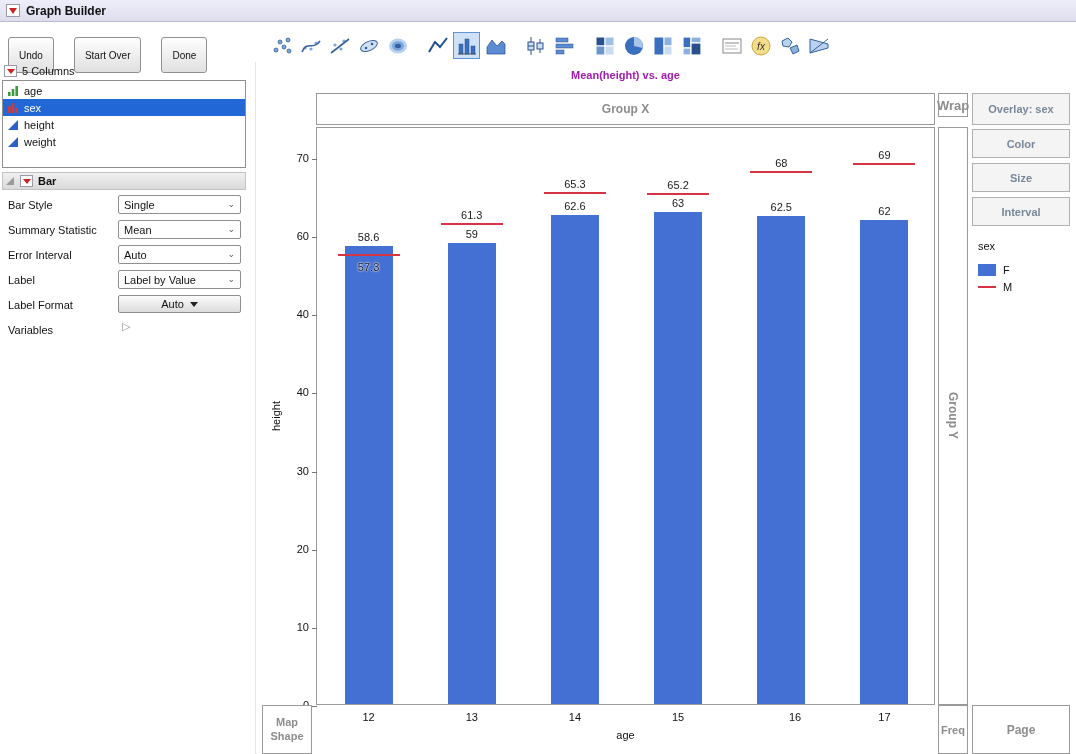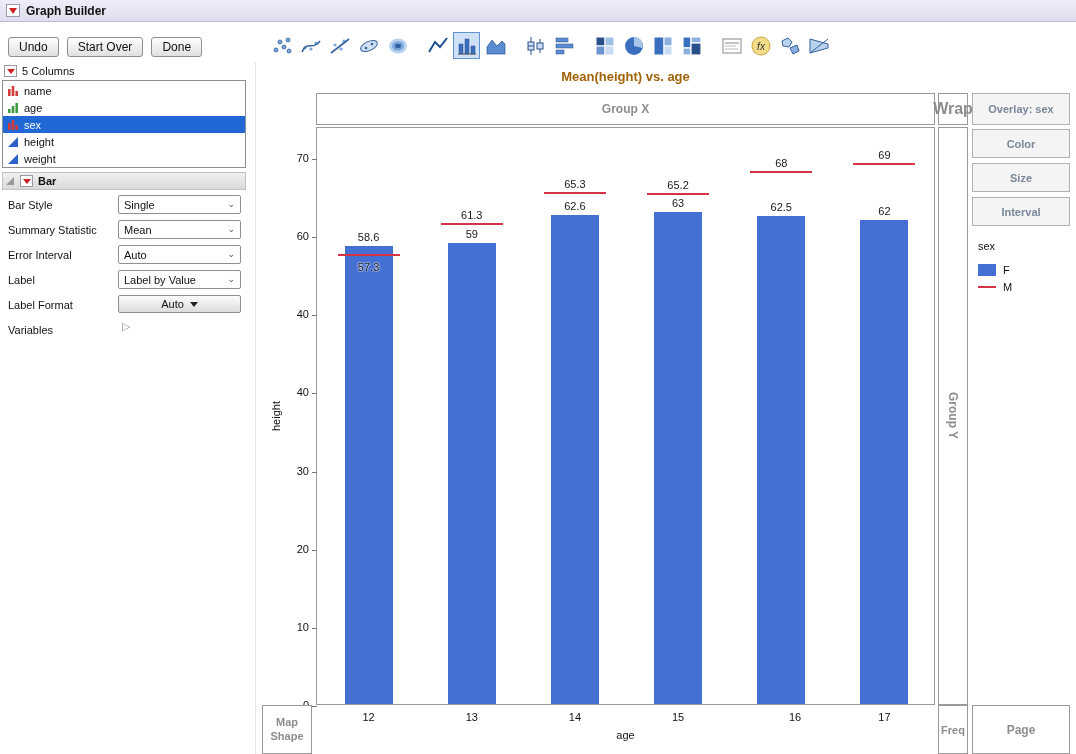--- a/index.html
+++ b/index.html
@@ -8,21 +8,21 @@
   #app{position:relative;width:1076px;height:754px;background:#fff;overflow:hidden;font-size:11px;color:#111;cursor:default}
 
   
   .titlebar{position:absolute;left:0;top:0;width:100%;height:22px;background:linear-gradient(#eeeefa,#dddded);border-bottom:1px solid #b9b9cf;display:flex;align-items:center;gap:6px;padding:0 6px}
   .titlebar .title{font-weight:bold;font-size:12px}
   .rt-box{width:14px;height:13px;background:#fff;border:1px solid #9a9aa8;display:inline-flex;align-items:center;justify-content:center;flex:none}
   .rt{width:0;height:0;border-left:4px solid transparent;border-right:4px solid transparent;border-top:6px solid #cc2222}
 
   
   .btns{position:absolute;left:8px;top:37px;display:flex}
-  .tb-btn{font-family:inherit;font-size:12px;height:20px;padding:0 10px;margin-right:8px;background:linear-gradient(#fefefe,#e0e0e0);border:1px solid #8f8f8f;border-radius:3px;color:#111}
+  .tb-btn{font-family:inherit;font-size:10px;height:36px;padding:0 10px;margin-right:20px;background:linear-gradient(#fefefe,#e0e0e0);border:1px solid #8f8f8f;border-radius:3px;color:#111}
   .icons{position:absolute;left:268px;top:32px;display:flex;align-items:center}
   .pal-icon{width:27px;height:27px;display:flex;align-items:center;justify-content:center;margin-right:2px;border:1px solid transparent}
   .pal-icon.gap{margin-left:11px}
   .pal-icon.sel{background:#cfe1f7;border:1px solid #5f93d2}
   .pal-icon svg{width:22px;height:22px;display:block}
 
   
   .left-panel{position:absolute;left:0;top:62px;width:256px;height:692px;border-right:1px solid #e4e4ec}
   .cols-header{position:absolute;left:4px;top:3px;display:flex;align-items:center;gap:5px}
   .cols-list{position:absolute;left:2px;top:18px;width:244px;height:88px;border:1px solid #8f8f8f;background:#fff;padding-top:1px;overflow:hidden}
@@ -36,24 +36,24 @@
   .props{position:absolute;left:0;top:131px;width:296px}
   .prop-row{position:relative;height:25px}
   .prop-label{position:absolute;left:8px;top:6px;white-space:nowrap}
   .prop-select{position:absolute;left:118px;top:2px;width:123px;height:19px;background:#fff;border:1px solid #8f8f8f;border-radius:2px;display:flex;align-items:center;justify-content:space-between;padding:0 5px}
   .prop-select .chev{font-size:9px;color:#555;line-height:1}
   .prop-btn{position:absolute;left:118px;top:2px;width:123px;height:18px;background:linear-gradient(#fbfbfb,#dcdcdc);border:1px solid #8f8f8f;border-radius:2px;display:flex;align-items:center;justify-content:center;gap:6px}
   .prop-btn .down{width:0;height:0;border-left:4px solid transparent;border-right:4px solid transparent;border-top:5px solid #222}
   .disclosure{position:absolute;left:122px;top:2px;color:#8a8a8a;font-size:11px}
 
   
-  .chart-title{position:absolute;left:316px;top:69px;width:619px;text-align:center;font-weight:bold;font-size:13px;color:#a16207}
+  .chart-title{position:absolute;left:316px;top:69px;width:619px;text-align:center;font-weight:bold;font-size:11px;color:#a21caf}
   .zone{position:absolute;border:1px solid #9a9a9a;background:#fff;display:flex;align-items:center;justify-content:center;font-weight:bold;color:#8d8d8d;font-size:12px}
   .zone.group-x{left:316px;top:93px;width:619px;height:32px}
-  .zone.wrap{left:938px;top:93px;width:30px;height:32px;font-size:16px}
+  .zone.wrap{left:938px;top:93px;width:30px;height:24px;font-size:13px}
   .zone.group-y{left:938px;top:127px;width:30px;height:578px}
   .zone.group-y span{writing-mode:vertical-rl;font-size:12px}
   .zone.map-shape{left:262px;top:705px;width:50px;height:49px;font-size:11px;line-height:1.25;text-align:center;padding:0 4px}
   .zone.freq{left:938px;top:705px;width:30px;height:49px;font-size:11px}
   .zone.page{left:972px;top:705px;width:98px;height:49px;font-size:12px}
   .side-box{position:absolute;left:972px;width:98px;border:1px solid #b0b0b0;background:#f4f4f4;display:flex;align-items:center;justify-content:center;font-weight:bold;color:#78889a;font-size:11px}
   .side-box.overlay{top:93px;height:32px}
   .side-box.color{top:129px;height:29px}
   .side-box.size{top:163px;height:29px}
   .side-box.interval{top:197px;height:29px}
@@ -241,32 +241,20 @@
     </div>
 
   <div class="left-panel">
     <div class="cols-header">
       <span class="rt-box" style="width:13px;height:12px">
           <span class="rt" style="border-top-width:5px"></span>
         </span>
       <span>5 Columns</span>
     </div>
     <div class="cols-list">
-        <div class="col-item">
-          <span class="col-icon">
-            <svg viewBox="0 0 12 12">
-              <g fill="#d23b3b">
-                <rect x="1" y="4" width="2.6" height="7"></rect>
-                <rect x="4.7" y="1" width="2.6" height="10"></rect>
-                <rect x="8.4" y="6" width="2.6" height="5"></rect>
-              </g>
-            </svg>
-          </span>
-          <span>name</span>
-        </div>
         <div class="col-item">
           <span class="col-icon">
             <svg viewBox="0 0 12 12">
               <g fill="#3f9b41">
                 <rect x="1" y="7" width="2.6" height="4"></rect>
                 <rect x="4.7" y="4" width="2.6" height="7"></rect>
                 <rect x="8.4" y="1" width="2.6" height="10"></rect>
               </g>
             </svg>
           </span>

